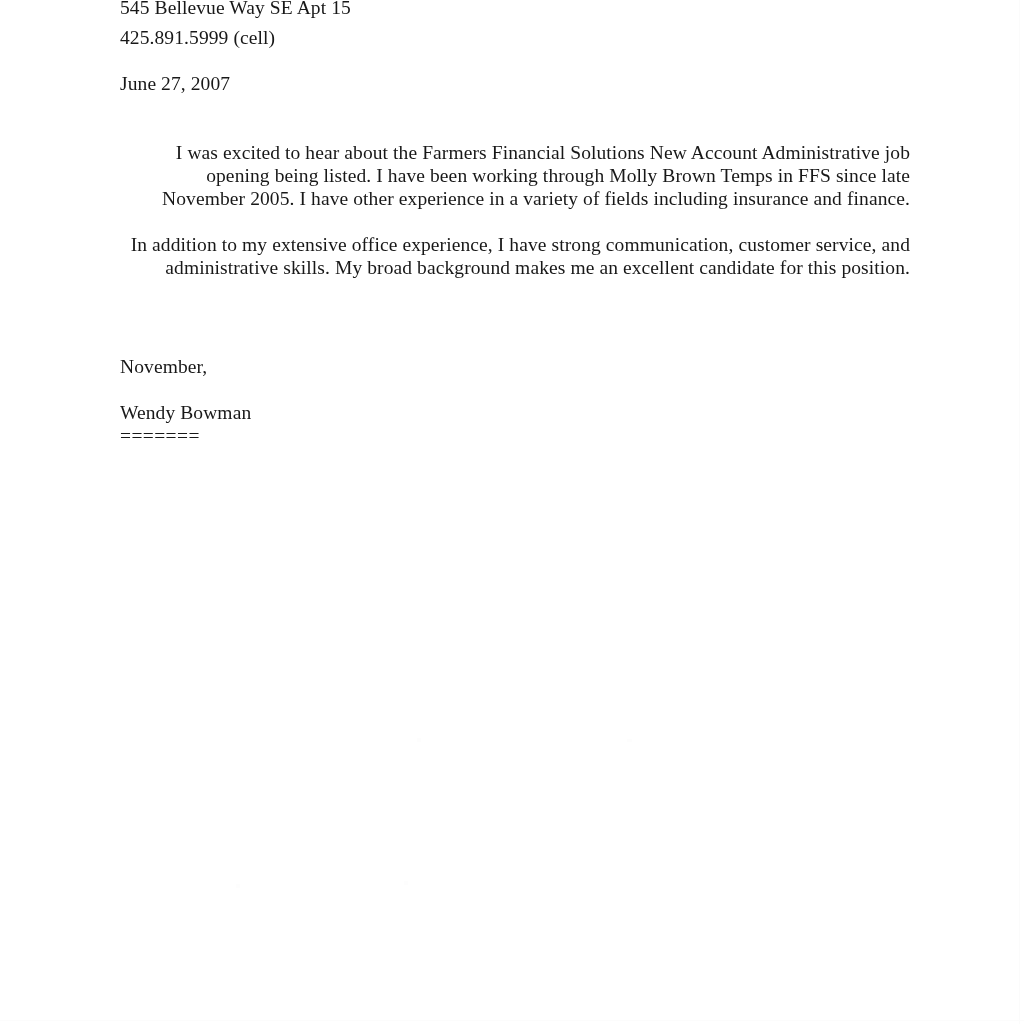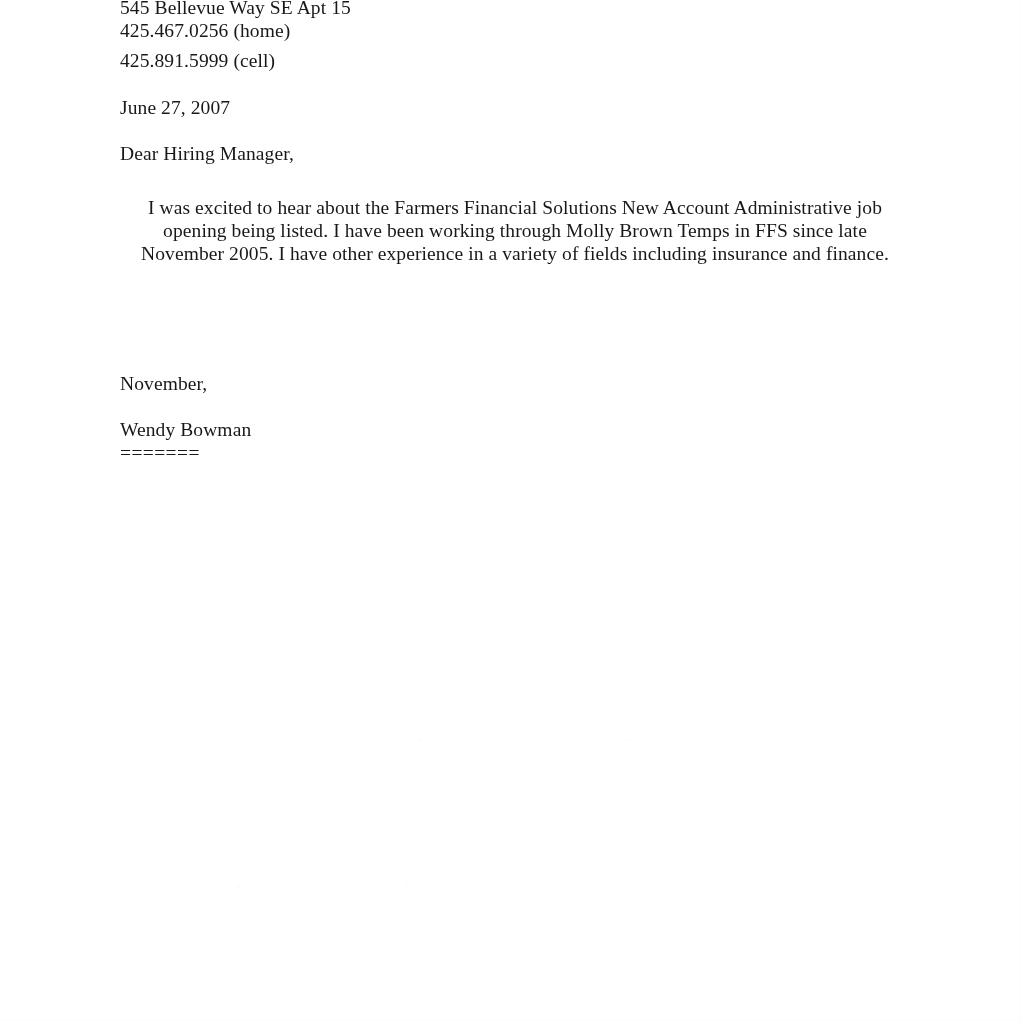--- a/index.html
+++ b/index.html
@@ -57,22 +57,22 @@
   
   .contact-block .line {
     line-height: 23.2px;
   }
 
   .gap-sm { height: 7px; }
   .gap-md { height: 23px; }
   .gap-xl { height: 38px; }
 
   .para {
-    margin: 8px;
-    text-align: center;
+    margin: 0;
+    text-align: right;
   }
 
   .signature-rule {
     font-size: 19.5px;
     line-height: 23px;
     letter-spacing: 0.4px;
     color: #181818;
   }
 
   
@@ -87,39 +87,38 @@
 
 <div class="page">
 
   <div class="page-edge-right"></div>
   <div class="page-edge-bottom"></div>
 
   <div class="letter">
 
     <div class="contact-block">
       <div class="line">545 Bellevue Way SE Apt 15</div>
-      <div class="line">425.467.0256 (home)</div>
       <div class="gap-sm"></div>
       <div class="line">425.891.5999 (cell)</div>
     </div>
 
     <div class="gap-md"></div>
 
     <div class="line">June 27, 2007</div>
 
     <div class="gap-md"></div>
 
-    <div class="line">Dear Hiring Manager,</div>
 
     <div class="gap-md"></div>
 
     <p class="para">I was excited to hear about the Farmers Financial Solutions New Account Administrative job opening being listed. I have been working through Molly Brown Temps in FFS since late November 2005. I have other experience in a variety of fields including insurance and finance.</p>
 
     <div class="gap-md"></div>
 
+    <p class="para">In addition to my extensive office experience, I have strong communication, customer service, and administrative skills. My broad background makes me an excellent candidate for this position.</p>
 
     <div class="gap-xl"></div>
 
 
     <div class="gap-xl"></div>
 
     <div class="line">November,</div>
 
     <div class="gap-md"></div>
 

